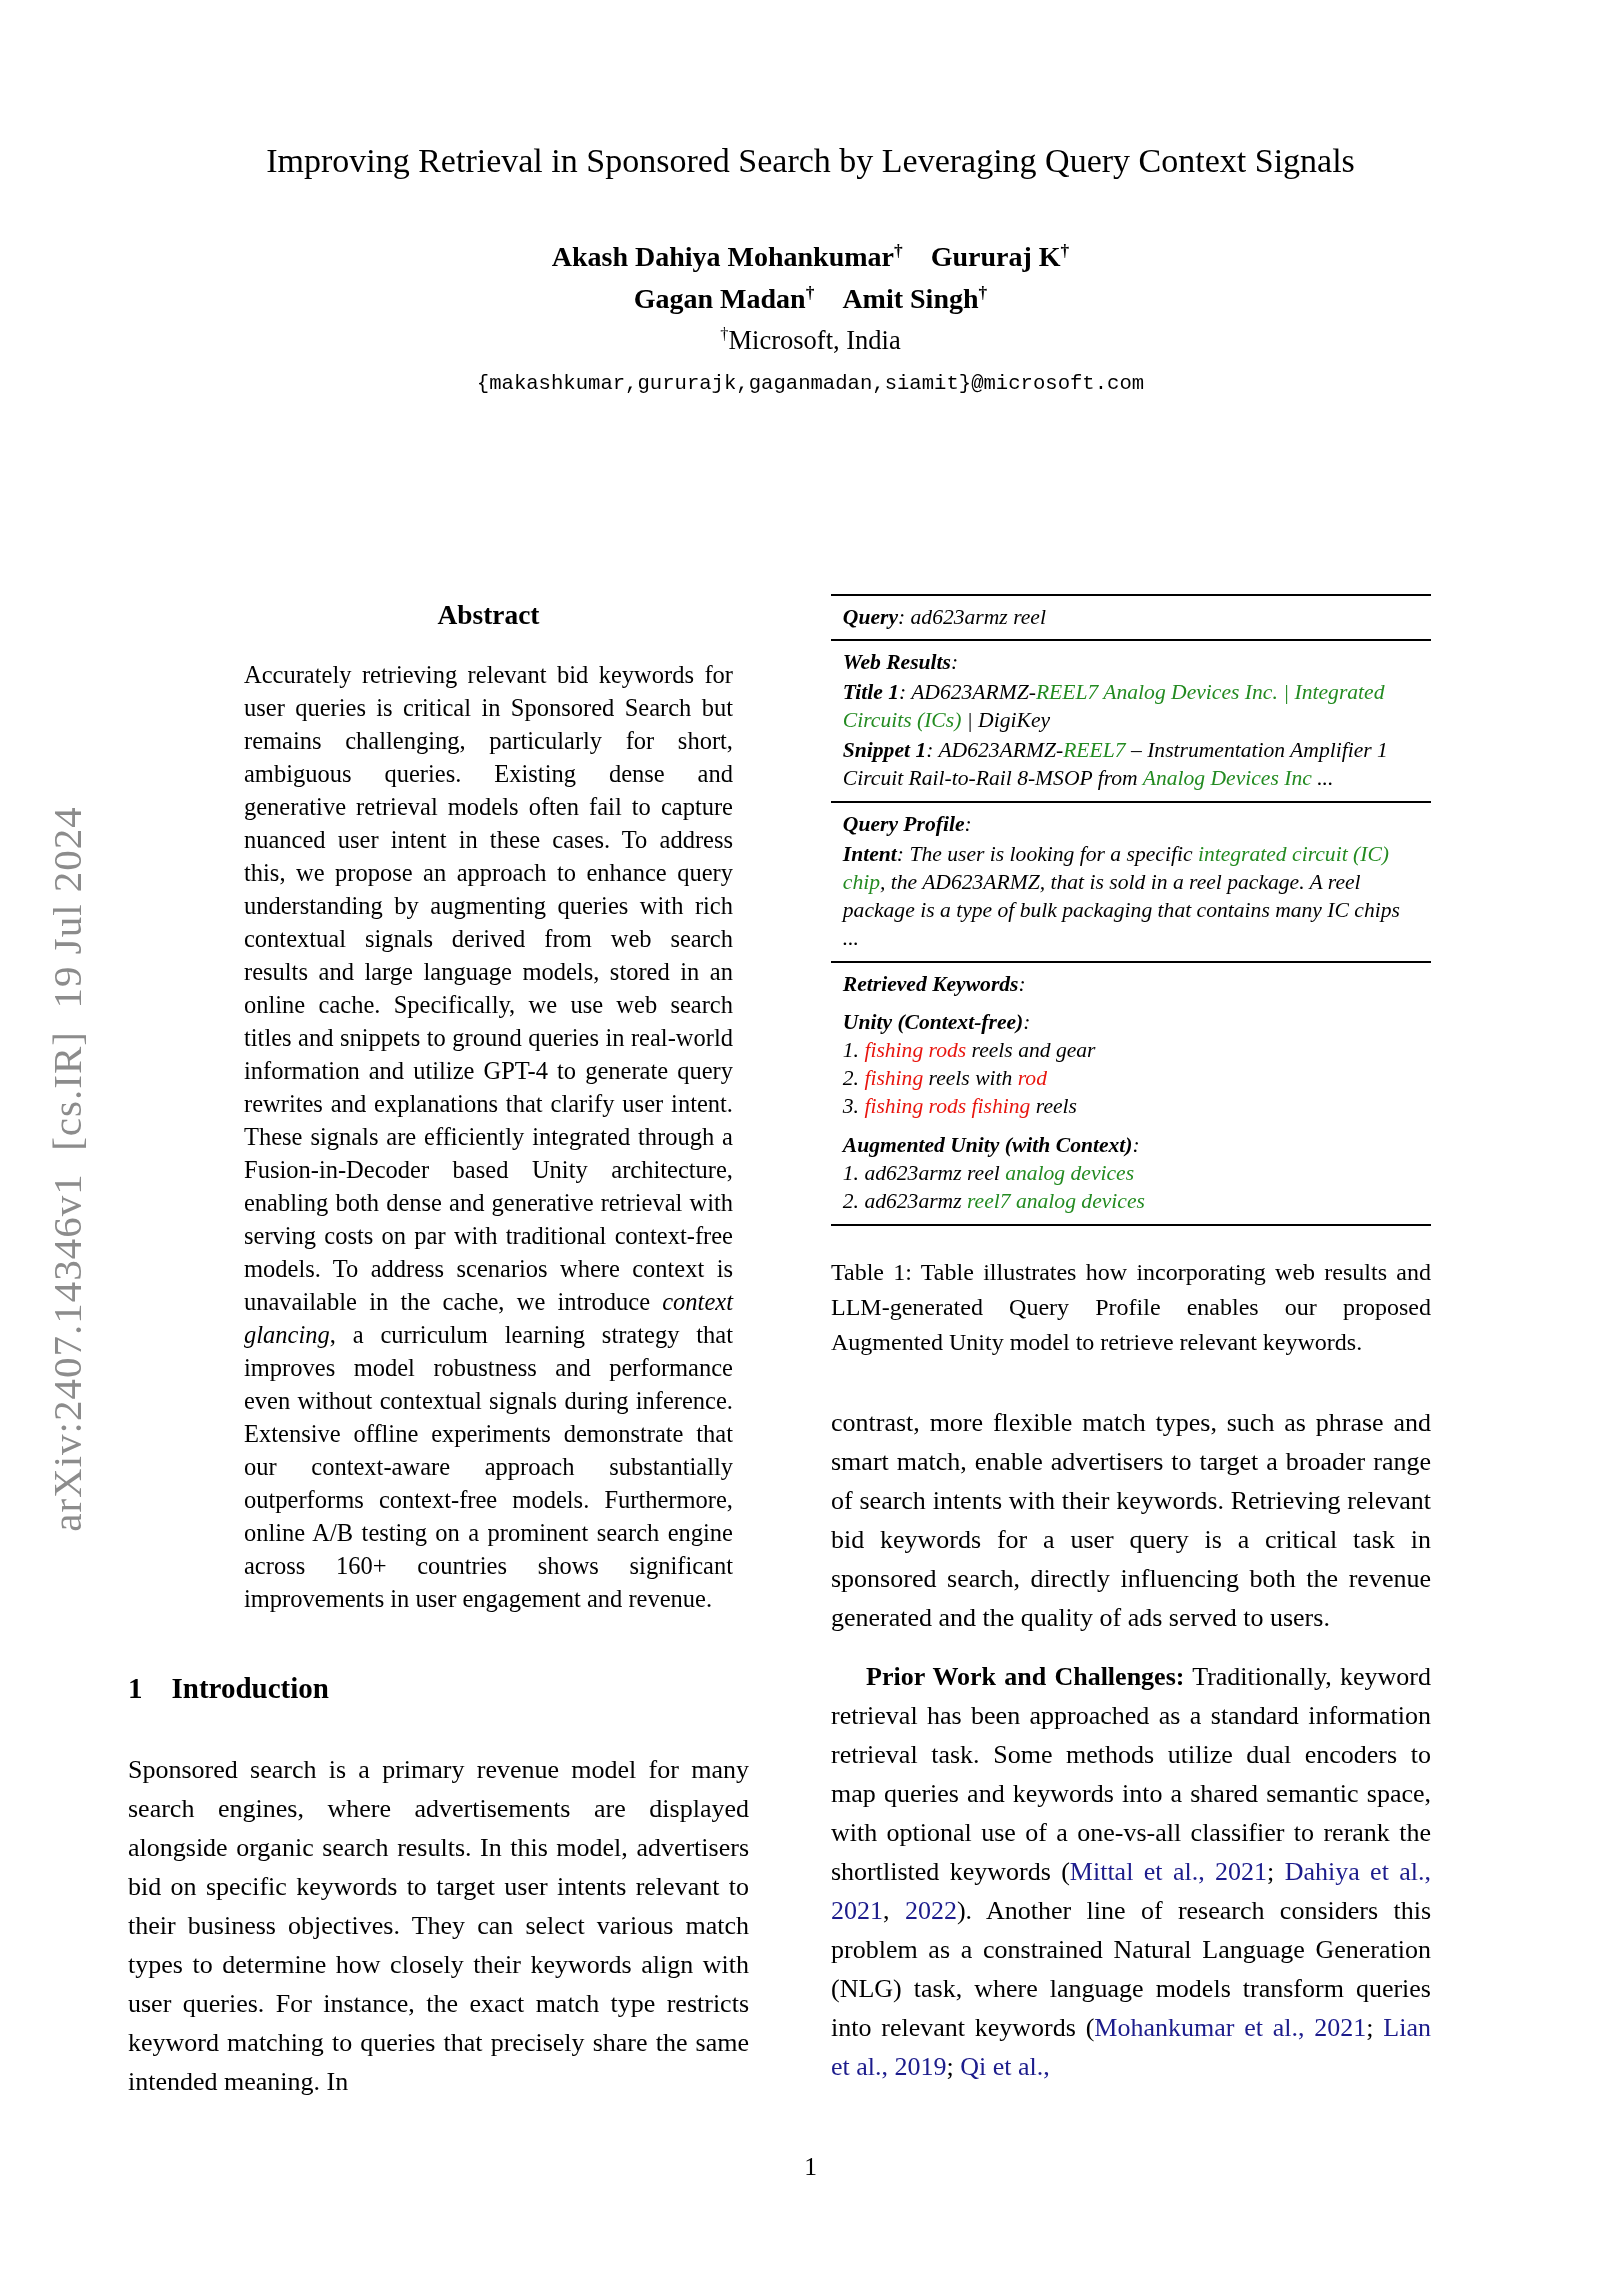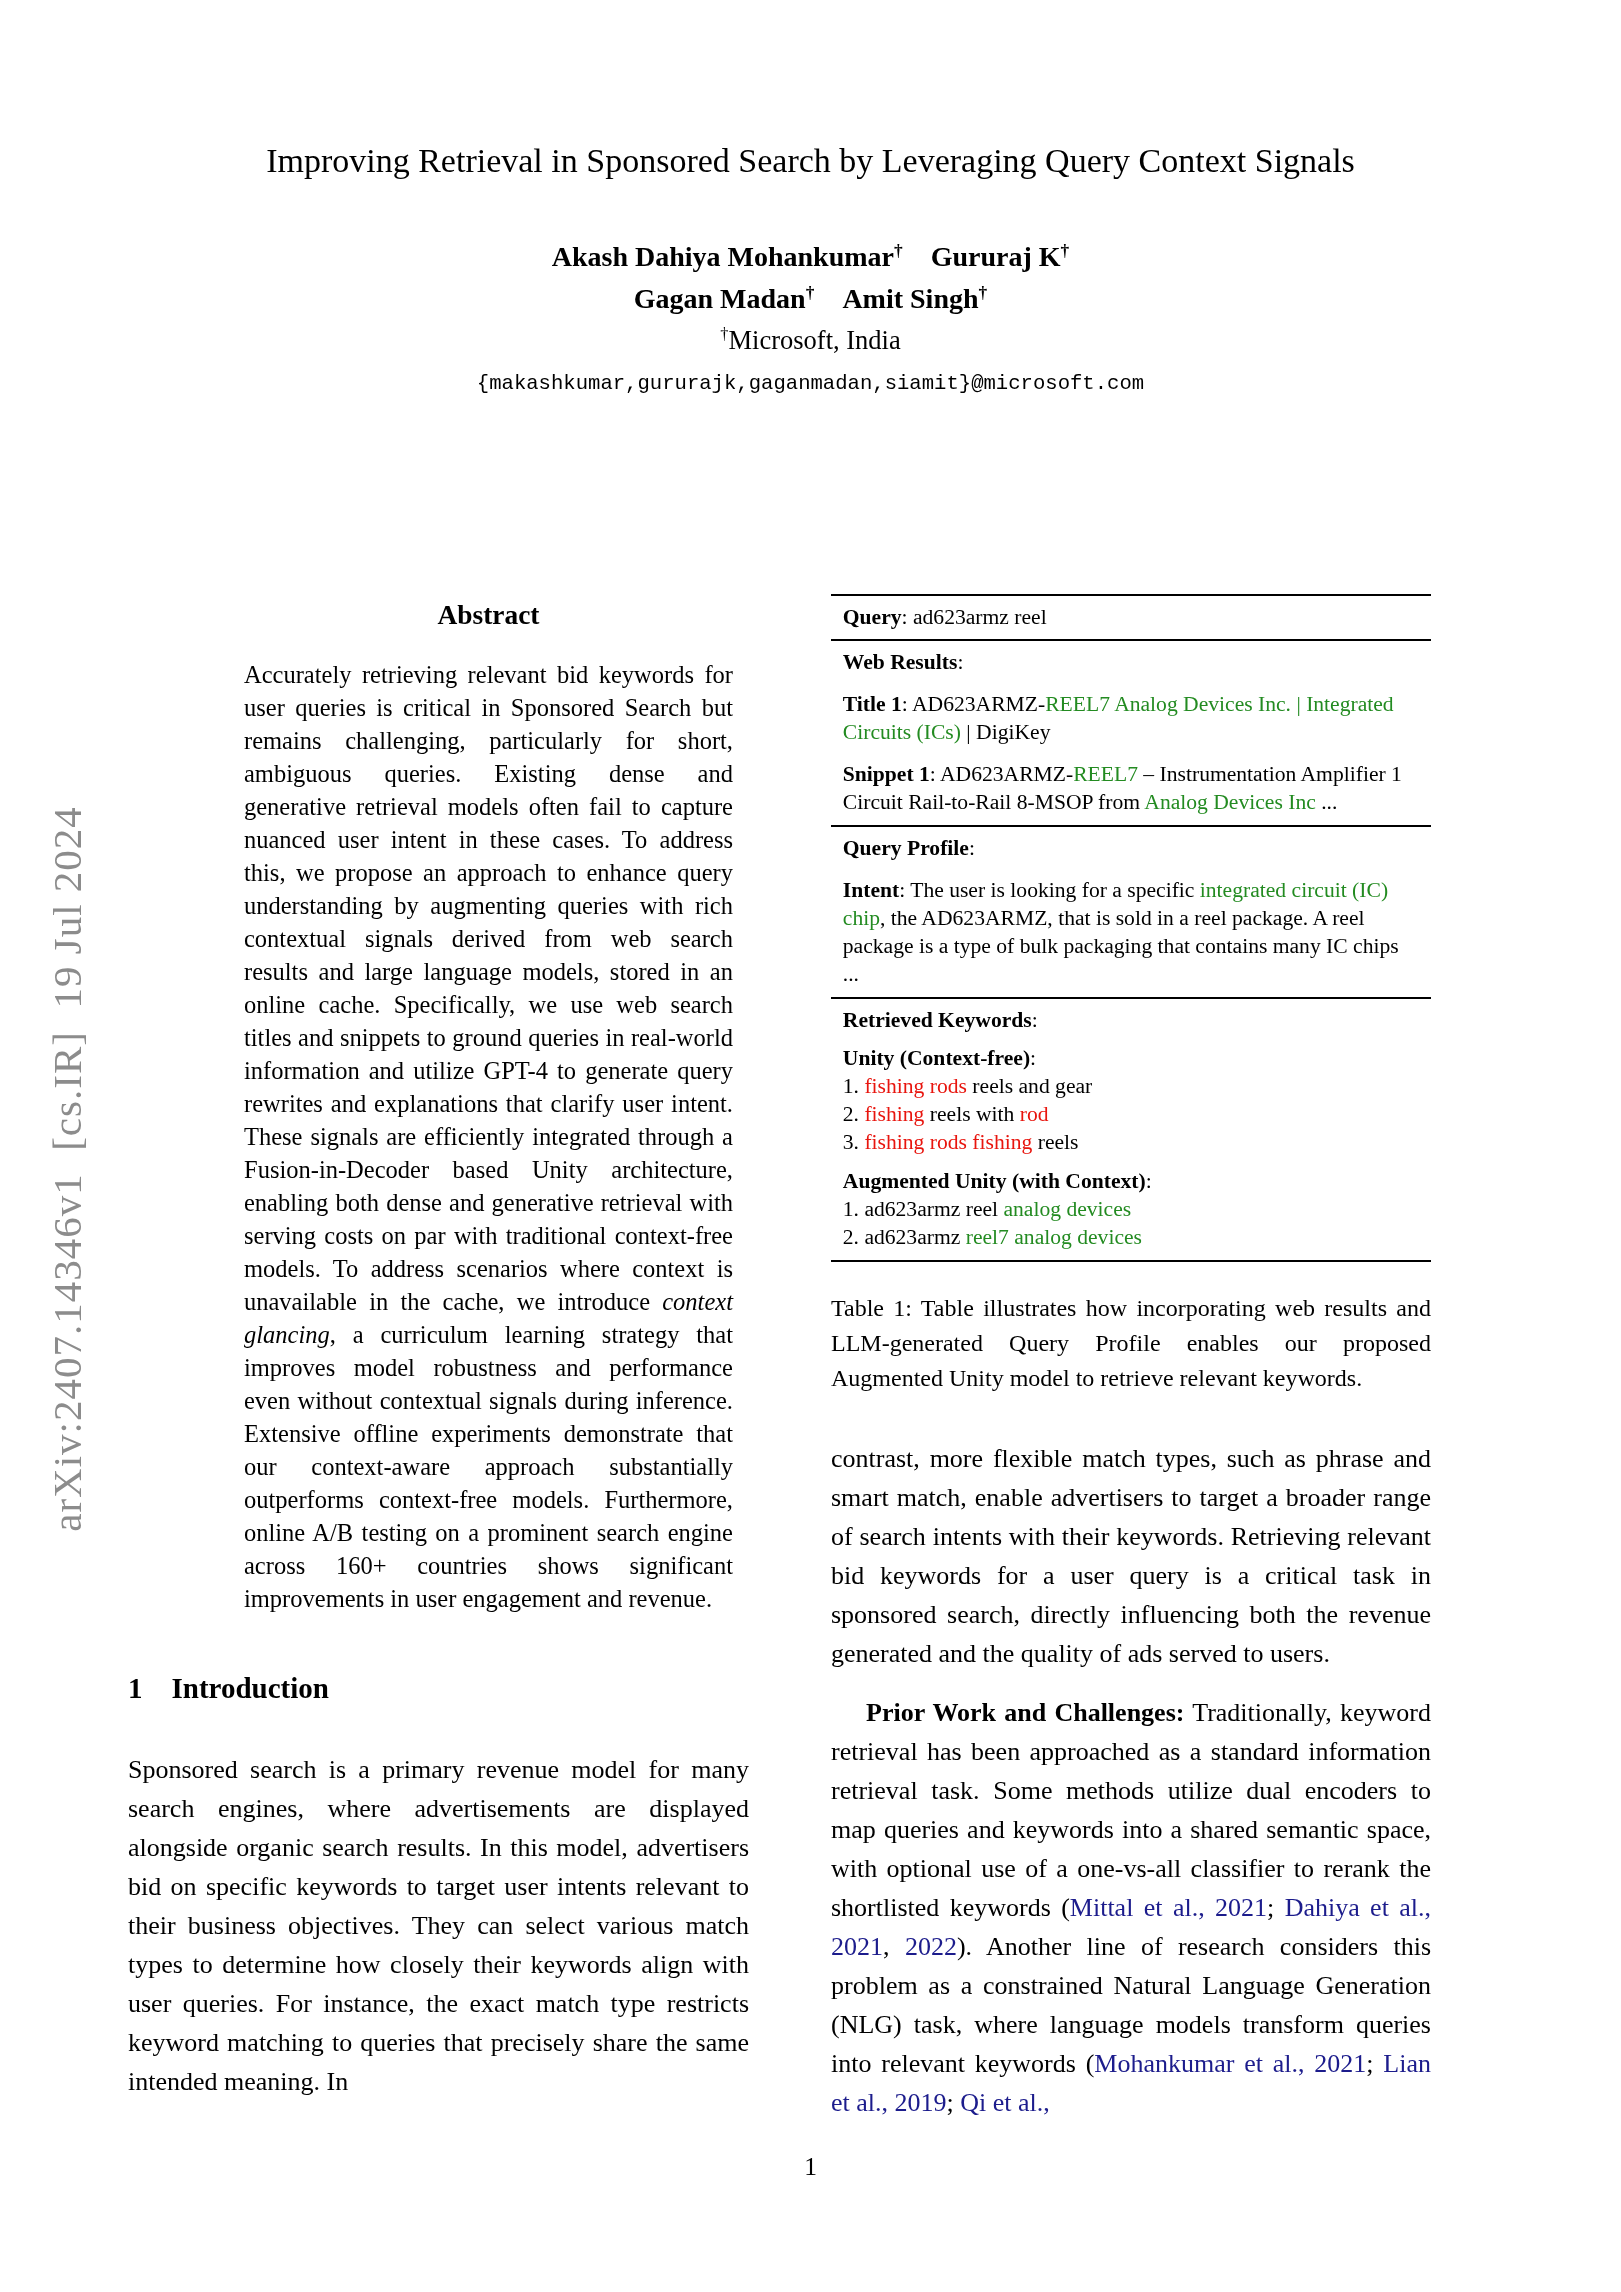--- a/index.html
+++ b/index.html
@@ -51,24 +51,24 @@
   .body-text{
     font-size:26px;line-height:39px;text-align:justify;margin:0;
   }
   .par-indent{text-indent:35px;}
   
   .ptable{
     margin-top:15.7px;
     border-top:2px solid #000;border-bottom:2px solid #000;
     font-size:21.6px;line-height:28px;
   }
-  .t-sec{padding:6.9px 11.8px 8.8px 11.8px;}
+  .t-sec{padding:6.9px 11.8px 8.8px 11.8px;font-style:italic;}
   .t-sec + .t-sec{border-top:2px solid #000;}
   .t-row{text-align:left;}
-  .t-gap{margin-top:14px;}
+  .t-gap{margin-top:2px;}
   .t-gap-lg{margin-top:10.8px;}
   .caption{
     margin-top:29px;
     font-size:24px;line-height:35px;text-align:justify;
   }
   .rc-par1{margin-top:43px;}
   .rc-par2{margin-top:19.6px;}
   
   .s-bold{font-weight:bold;}
   .s-i{font-style:italic;}

